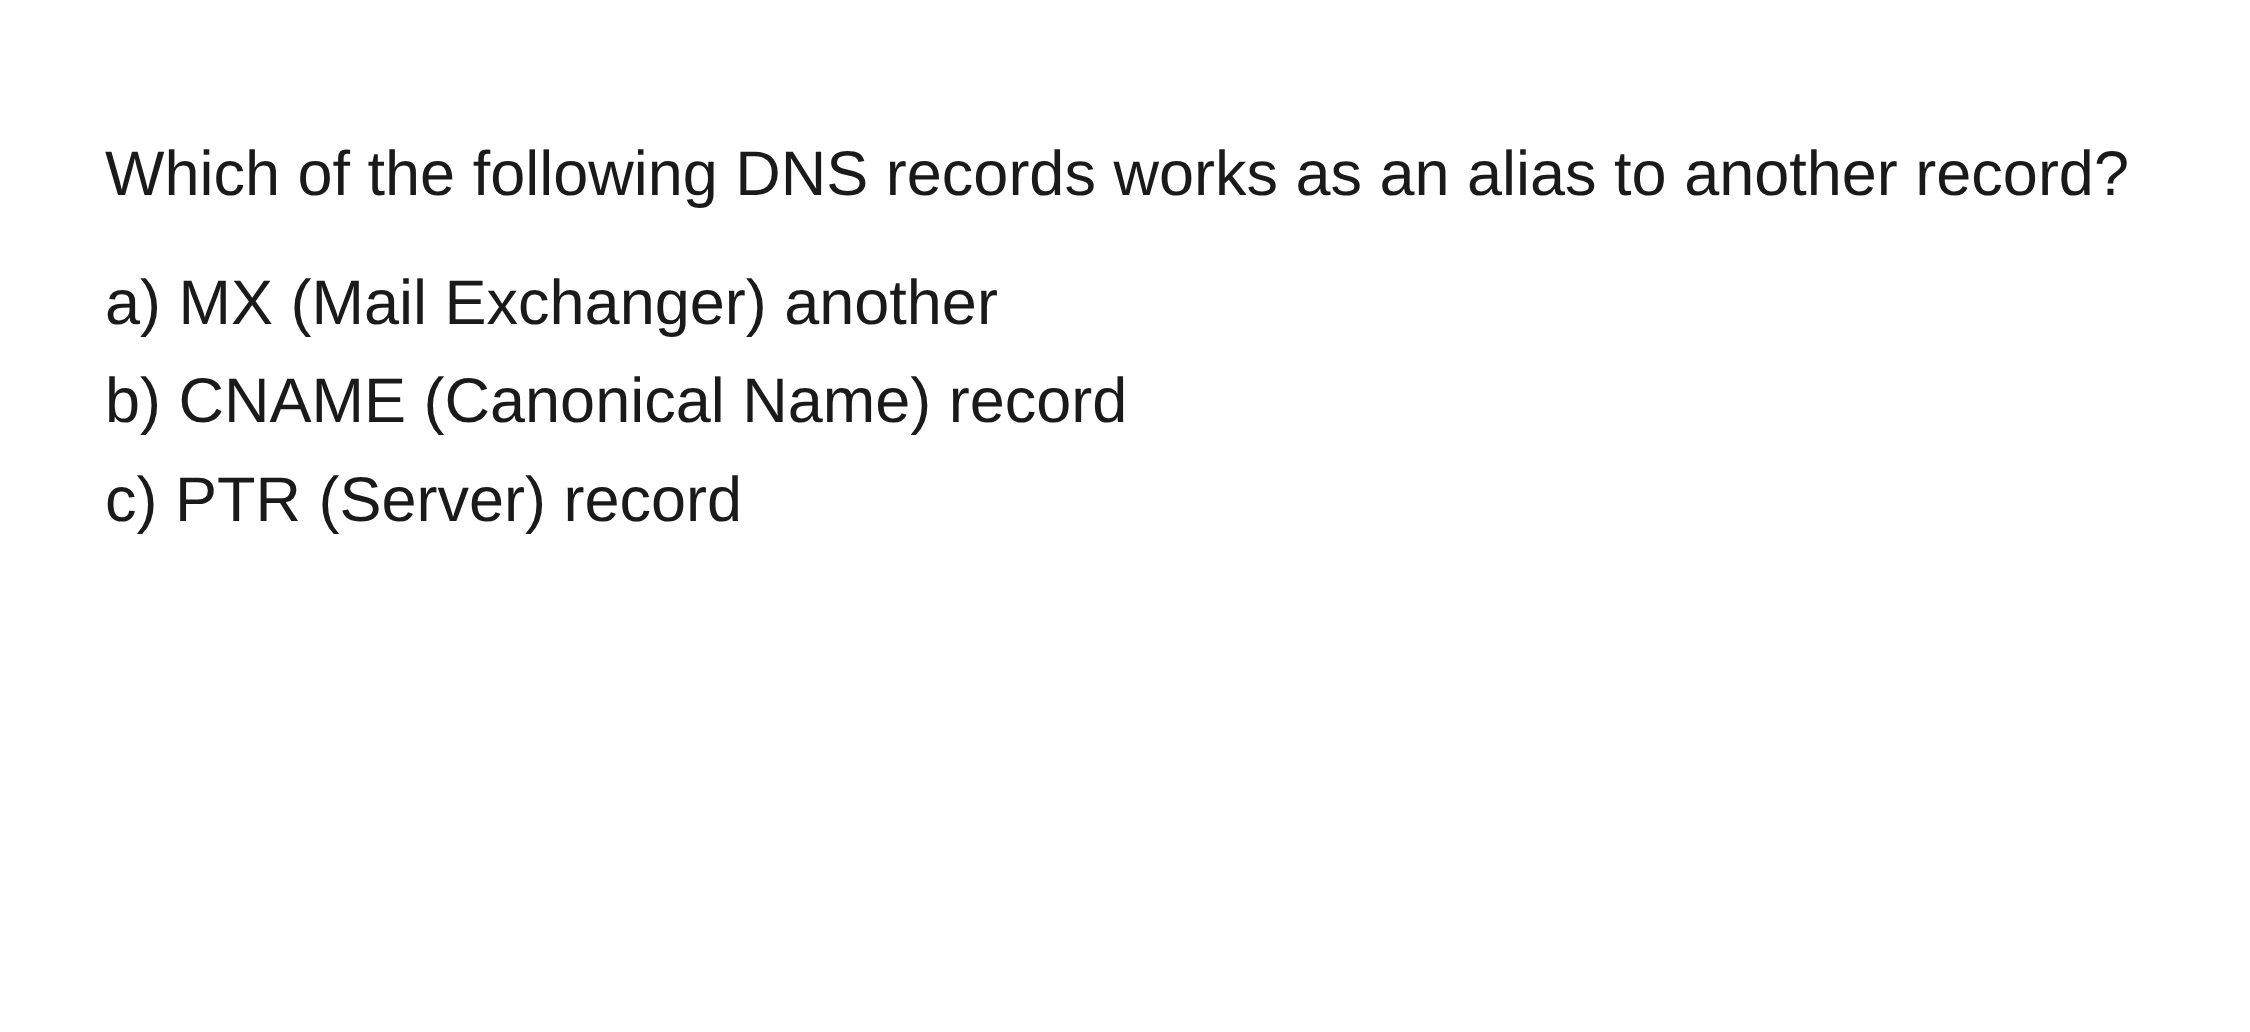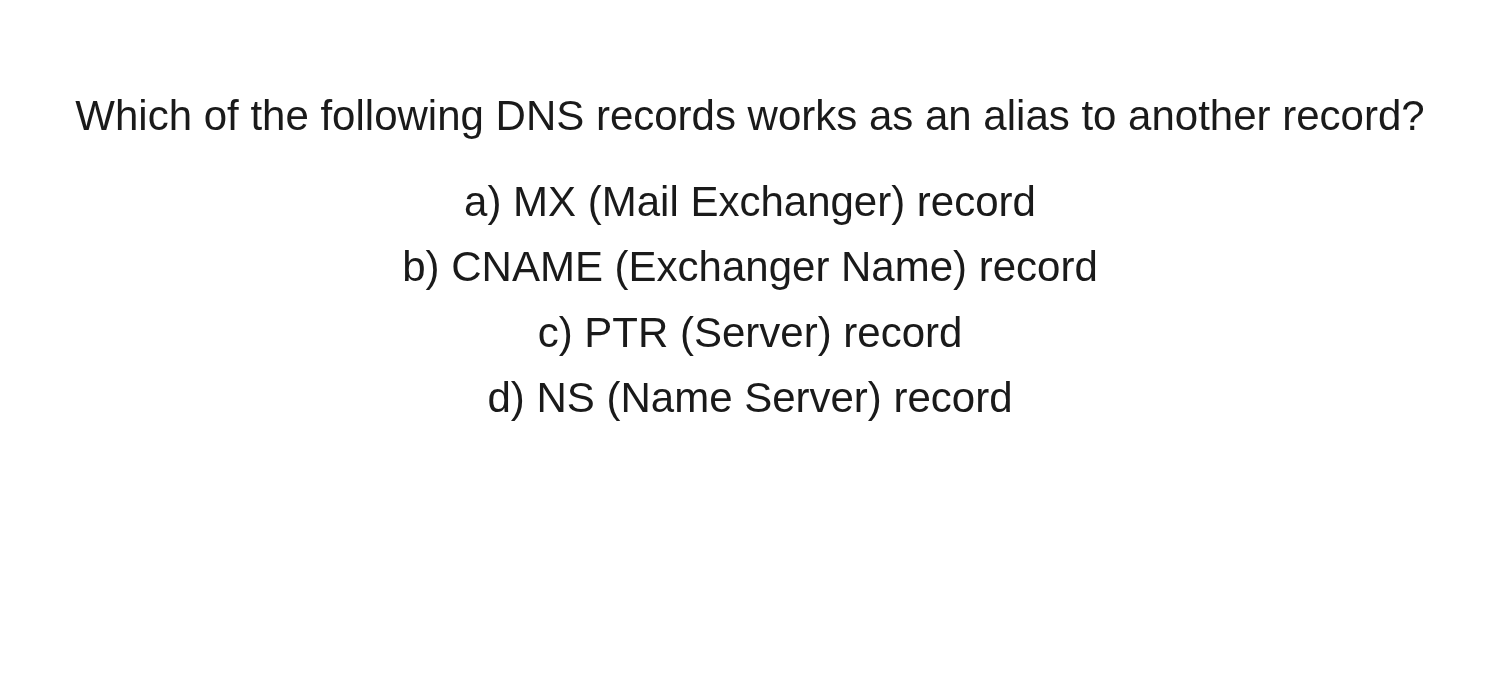--- a/index.html
+++ b/index.html
@@ -1,19 +1,18 @@
 <!DOCTYPE html>
 <html><head>
   <meta charset="utf-8">
   <style>
     * {
       margin: 0;
       padding: 0;
       box-sizing: border-box;
-      text-align: center;
     }
     body {
       width: 1500px;
       height: 688px;
       background: #ffffff;
       font-family: Arial, Helvetica, sans-serif;
       color: #1a1a1a;
       padding: 80px 70px;
     }
     .question {
@@ -30,27 +29,23 @@
       display: block;
     }
   </style>
 </head>
 <body>
 
 <div class="question">Which of the following DNS records works as an alias to another record?</div>
 <div class="options">
   <div class="option">
     <span>a)</span>
-    <span>MX (Mail Exchanger) record</span>
+    <span>MX (Mail Exchanger) another</span>
   </div>
   <div class="option">
     <span>b)</span>
-    <span>CNAME (Exchanger Name) record</span>
+    <span>CNAME (Canonical Name) record</span>
   </div>
   <div class="option">
     <span>c)</span>
     <span>PTR (Server) record</span>
   </div>
-  <div class="option">
-    <span>d)</span>
-    <span>NS (Name Server) record</span>
-  </div>
 </div>
 
 </body></html>

